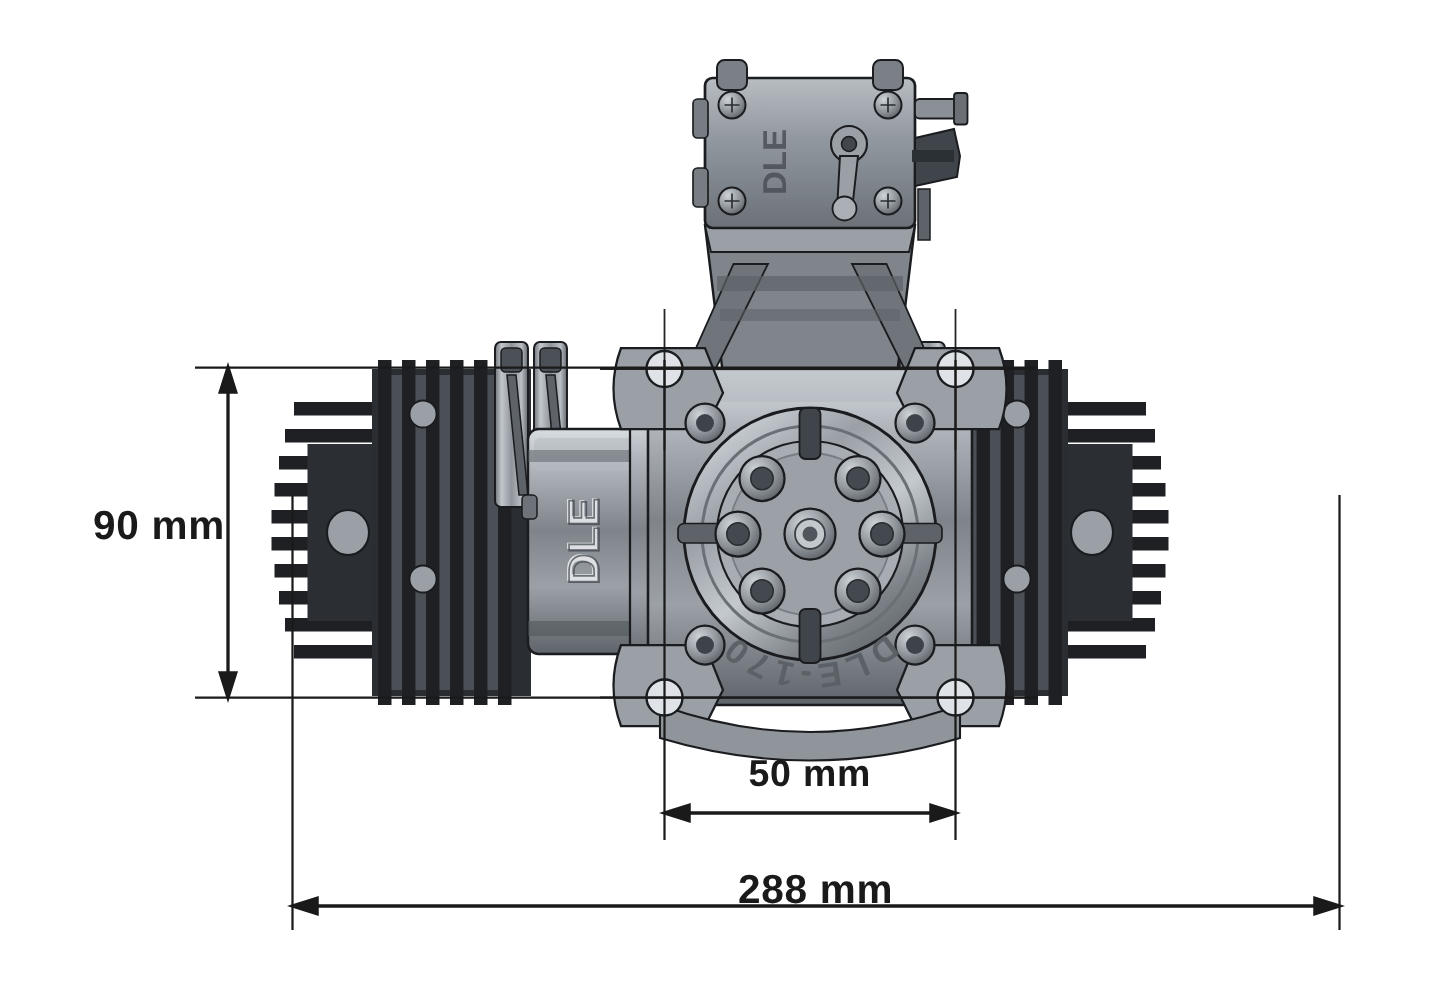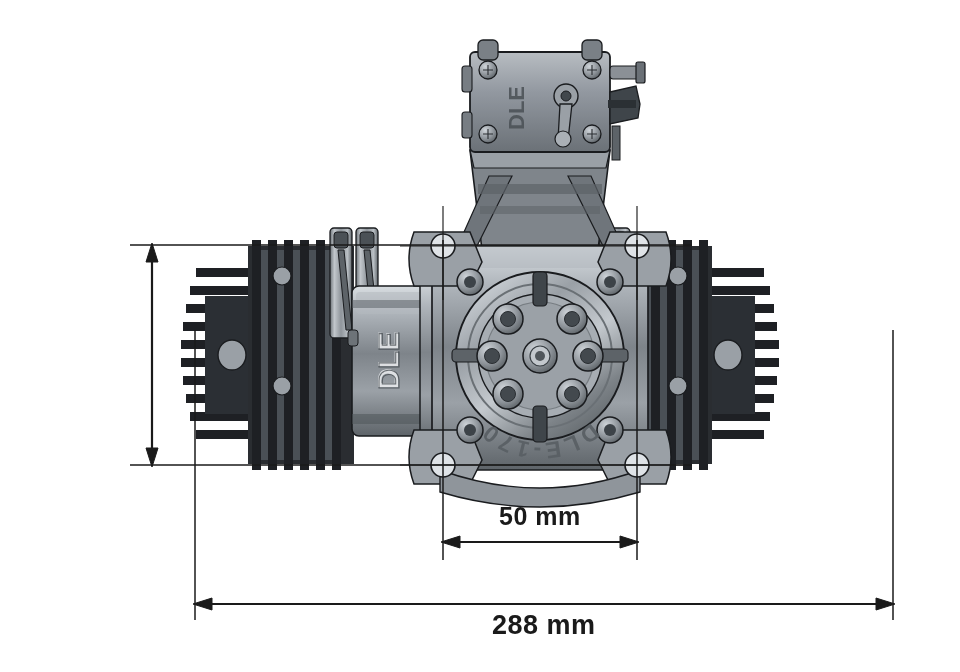--- a/index.html
+++ b/index.html
@@ -4,21 +4,21 @@
 <style>
   html,body{margin:0;padding:0;background:#ffffff;}
   body{width:960px;height:672px;position:relative;overflow:hidden;
        font-family:"Liberation Sans","DejaVu Sans",sans-serif;}
   #stage{position:absolute;left:0;top:0;width:960px;height:672px;background:#fff;}
   svg#dwg{position:absolute;left:0;top:0;width:960px;height:672px;display:block;}
   .dimtext{position:absolute;font-weight:bold;color:#1a1a1a;letter-spacing:.5px;
            white-space:nowrap;font-family:"Liberation Sans","DejaVu Sans",sans-serif;}
   #lbl90{left:62px;top:335px;font-size:27px;}
   #lbl80{left:500px;top:502px;font-size:25px;}
-  #lbl288{left:500px;top:578px;font-size:27px;margin-top:32px;}
+  #lbl288{left:500px;top:578px;font-size:27px;}
 </style>
 </head>
 <body>
 
 <div id="stage">
 
 <svg id="dwg" viewBox="0 0 960 672">
   <defs>
     <linearGradient id="gMetalV" x1="0" y1="0" x2="0" y2="1">
       <stop offset="0%" stop-color="#d8dde1"></stop>
@@ -361,18 +361,19 @@
 
     <g stroke-width="1.2" opacity=".95">
       <line x1="443" y1="206" x2="443" y2="300"></line>
       <line x1="637" y1="206" x2="637" y2="300"></line>
       <line x1="400" y1="246" x2="690" y2="246"></line>
       <line x1="400" y1="465" x2="690" y2="465"></line>
     </g>
   </g>
 </svg>
 
+<div class="dimtext" id="lbl90">90 mm</div>
 
 <div class="dimtext" id="lbl80" style="left: 499px;">50 mm</div>
 
 <div class="dimtext" id="lbl288" style="left: 492px;">288 mm</div>
 
 </div>
 
 </body></html>

